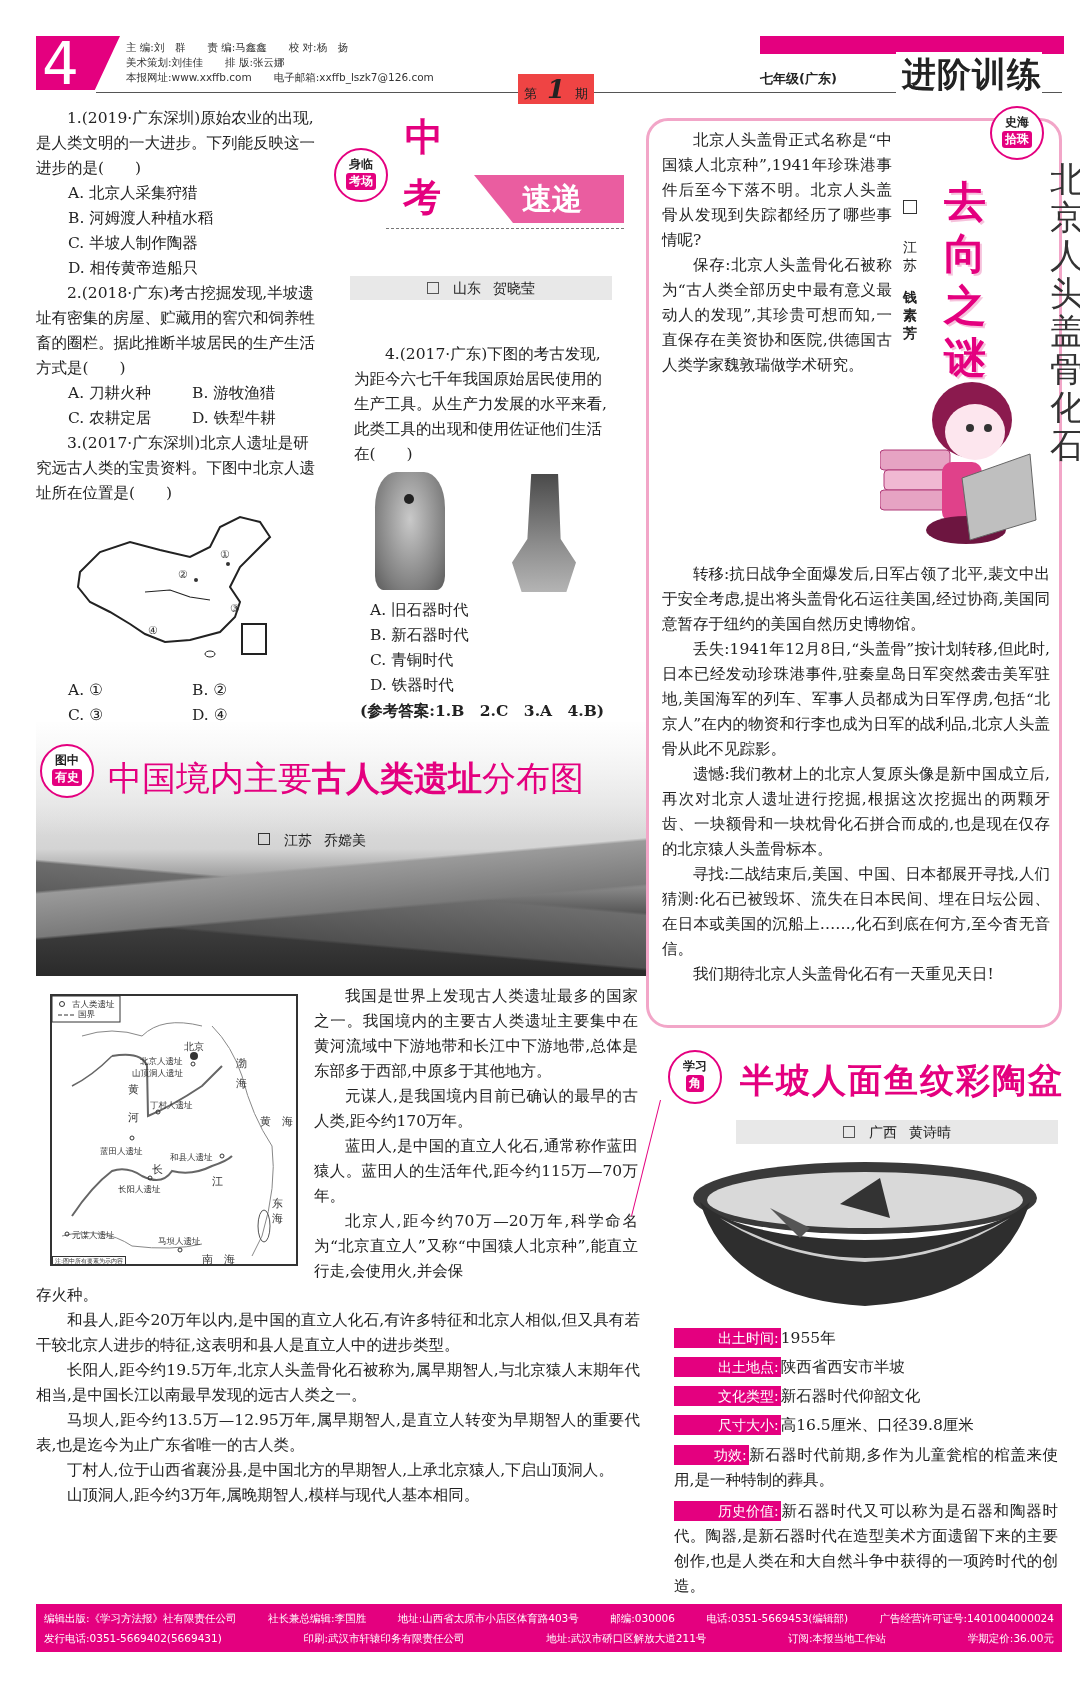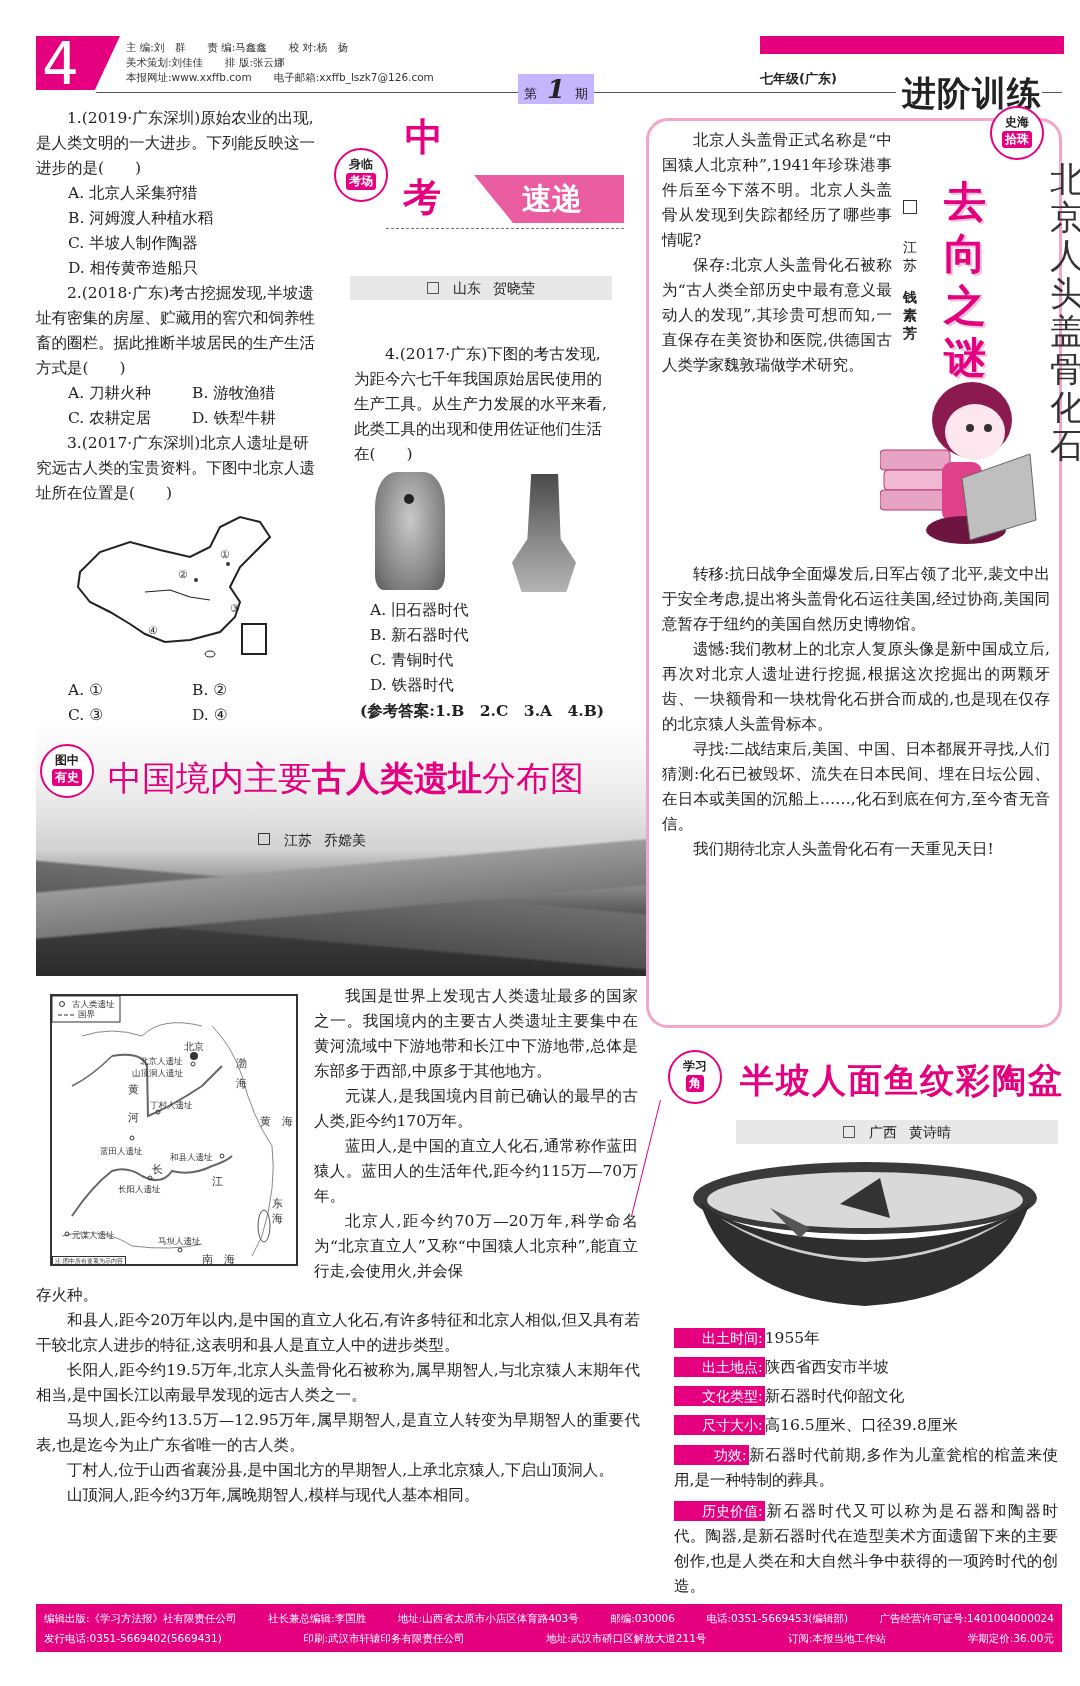--- a/index.html
+++ b/index.html
@@ -8,25 +8,25 @@
   .abs { position: absolute; }
   .pink { color: #e4007f; }
 
   
   #page-num { left: 36px; top: 36px; width: 84px; height: 54px; background: #e4007f; clip-path: polygon(0 0, 100% 0, 70% 100%, 0 100%); }
   #page-num span { position: absolute; left: 6px; top: -6px; font-size: 58px; color: #fff; font-family: "DejaVu Sans", "Liberation Sans", sans-serif; }
   #editors { left: 126px; top: 40px; font-size: 10.5px; line-height: 15px; font-family: "DejaVu Sans", "Liberation Sans", sans-serif; color: #333; }
   #editors div { white-space: nowrap; }
   #editors span { margin-right: 22px; }
   #header-line { left: 96px; top: 92px; width: 966px; height: 1px; background: #555; }
-  #issue { left: 518px; top: 74px; font-size: 13px; font-family: "DejaVu Sans", sans-serif; background: #c4b5fd; padding: 0 6px; }
+  #issue { left: 518px; top: 74px; font-size: 13px; font-family: "DejaVu Sans", sans-serif; background: #ef4444; padding: 0 6px; }
   #issue b { font-size: 26px; font-style: italic; margin: 0 10px; font-family: "DejaVu Serif", serif; }
   #pink-bar { left: 760px; top: 36px; width: 304px; height: 18px; background: #e4007f; }
   #grade { left: 760px; top: 70px; font-size: 13px; font-family: "DejaVu Sans", sans-serif; font-weight: bold; }
-  #series-title { left: 896px; top: 52px; font-size: 34px; font-weight: bold; font-family: "DejaVu Sans", sans-serif; letter-spacing: 1px; background: #fff; padding-left: 6px; margin-top: 19px; }
+  #series-title { left: 896px; top: 52px; font-size: 34px; font-weight: bold; font-family: "DejaVu Sans", sans-serif; letter-spacing: 1px; background: #fff; padding-left: 6px; }
 
   
   .qtext { font-size: 15.5px; line-height: 25px; }
   .qtext p { text-indent: 2em; }
   .qtext .opt { padding-left: 32px; }
   .qtext .opt2 { padding-left: 32px; display: flex; align-items: center; }
   .qtext .opt2 span { width: 125px; }
 
   #q-left { left: 36px; top: 106px; width: 280px; }
   #q-right { left: 354px; top: 342px; width: 262px; }
@@ -97,21 +97,21 @@
   
   #boy { left: 880px; top: 370px; width: 160px; height: 180px; }
 
   
   #lc-badge { left: 668px; top: 1050px; }
   #lc-line { left: 660px; top: 1100px; width: 1px; height: 120px; background: #e4007f; transform: rotate(14deg); transform-origin: top; }
   #lc-title { left: 740px; top: 1058px; font-size: 34px; font-weight: bold; color: #e4007f; font-family: "DejaVu Sans", sans-serif; white-space: nowrap; letter-spacing: 2px; }
   #lc-byline { left: 736px; top: 1120px; width: 322px; }
   #bowl { left: 690px; top: 1158px; width: 350px; height: 150px; }
   #lc-info { left: 674px; top: 1324px; width: 384px; }
-  .tag { display: inline-block; background: #e4007f; color: #fff; padding: 0 2px 0 28px; font-family: "DejaVu Sans", sans-serif; font-size: 14px; line-height: 20px; }
+  .tag { display: inline-block; background: #e4007f; color: #fff; padding: 0 2px 0 44px; font-family: "DejaVu Sans", sans-serif; font-size: 14px; line-height: 20px; }
   .inforow { font-size: 15.5px; line-height: 29px; }
   .infopara { font-size: 15.5px; line-height: 25px; margin-top: 3px; text-align: justify; }
 
   
   #footer { left: 36px; top: 1604px; width: 1026px; height: 48px; background: #e4007f; color: #fff; font-family: "DejaVu Sans", sans-serif; font-size: 10.5px; padding: 4px 8px; line-height: 20px; }
   #footer .row { display: flex; justify-content: space-between; white-space: nowrap; }
 </style>
 </head>
 <body>
 
@@ -274,20 +274,21 @@
   <ellipse cx="92" cy="50" rx="40" ry="38" fill="#8b1a4e"></ellipse>
   <ellipse cx="95" cy="62" rx="30" ry="28" fill="#fde6ee"></ellipse>
   <circle cx="90" cy="58" r="4" fill="#333"></circle>
     <circle cx="108" cy="58" r="4" fill="#333"></circle>
   <rect x="62" y="92" width="40" height="60" rx="10" fill="#e0418a"></rect>
   <ellipse cx="86" cy="160" rx="40" ry="14" fill="#6d1540"></ellipse>
   <polygon points="82,108 150,84 156,150 90,170" fill="#bfbfbf" stroke="#666"></polygon>
 </svg>
 <div class="abs cbody" id="card-body-wide">
   <p>转移:抗日战争全面爆发后,日军占领了北平,裴文中出于安全考虑,提出将头盖骨化石运往美国,经过协商,美国同意暂存于纽约的美国自然历史博物馆。</p>
+  <p>丢失:1941年12月8日,“头盖骨”按计划转移,但此时,日本已经发动珍珠港事件,驻秦皇岛日军突然袭击美军驻地,美国海军的列车、军事人员都成为日军俘虏,包括“北京人”在内的物资和行李也成为日军的战利品,北京人头盖骨从此不见踪影。</p>
   <p>遗憾:我们教材上的北京人复原头像是新中国成立后,再次对北京人遗址进行挖掘,根据这次挖掘出的两颗牙齿、一块额骨和一块枕骨化石拼合而成的,也是现在仅存的北京猿人头盖骨标本。</p>
   <p>寻找:二战结束后,美国、中国、日本都展开寻找,人们猜测:化石已被毁坏、流失在日本民间、埋在日坛公园、在日本或美国的沉船上……,化石到底在何方,至今杳无音信。</p>
   <p>我们期待北京人头盖骨化石有一天重见天日!</p>
 </div>
 
 <div class="abs badge" id="lc-badge"><div>学习</div><div class="b2">角</div></div>
 <div class="abs" id="lc-line"></div>
 <div class="abs" id="lc-title">半坡人面鱼纹彩陶盆</div>
 <div class="abs byline" id="lc-byline"><span class="box"></span><span class="reg">广西</span><span>黄诗晴</span></div>
 <svg class="abs" id="bowl" viewBox="0 0 350 150">

